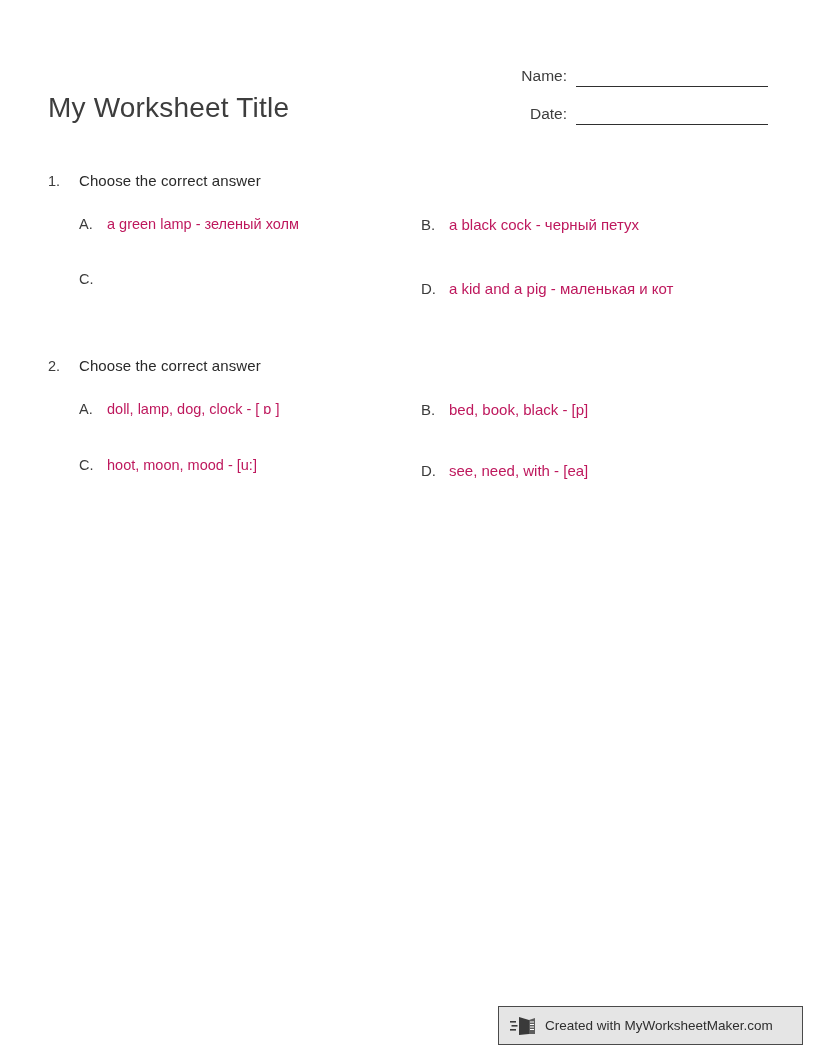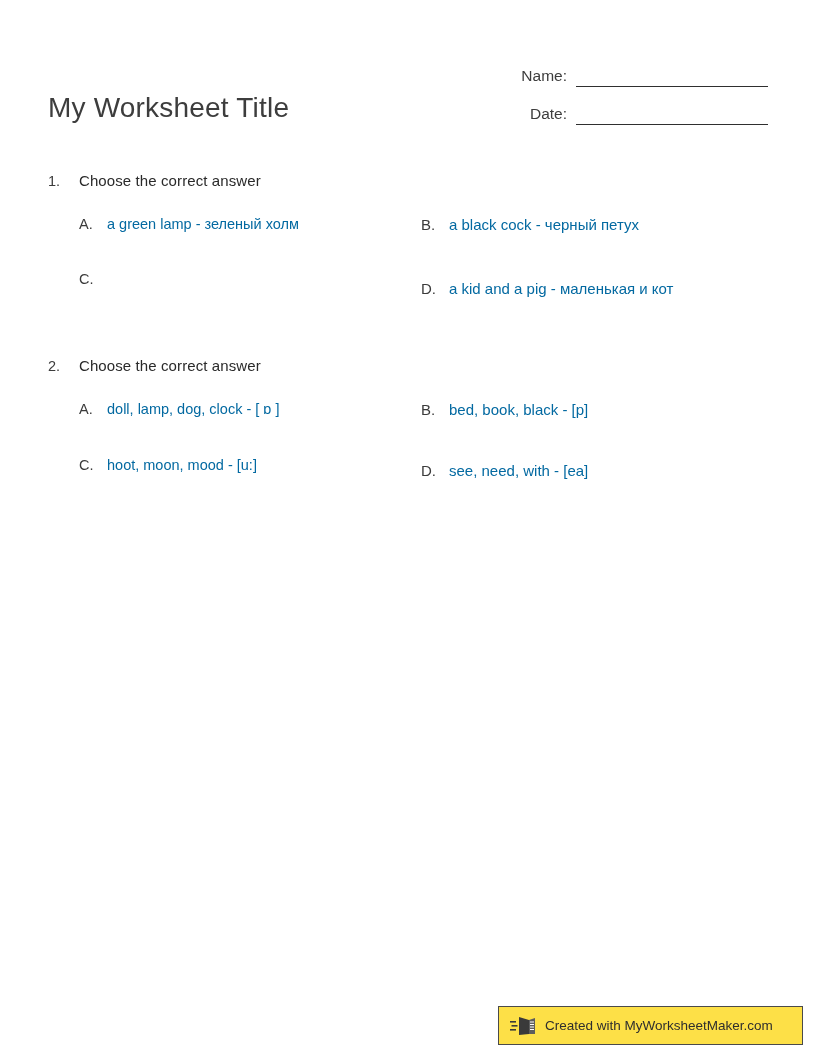--- a/index.html
+++ b/index.html
@@ -123,21 +123,21 @@
     width: 345px;
   }
   .opt-letter {
     flex: 0 0 auto;
     width: 28px;
     font-size: 14.5px;
     color: #3b3b3b;
   }
   .opt-text {
     font-size: 14.5px;
-    color: #0369a1;
+    color: #be185d;
     line-height: 1.35;
     text-align: right;
   }
   
   .option.col-right .opt-letter,
   .option.col-right .opt-text {
     font-size: 15px;
   }
   .option.col-right.shift-down {
     top: 8px;
@@ -148,21 +148,21 @@
 
   
   .footer-badge {
     position: absolute;
     left: 498px;
     top: 1006px;
     width: 305px;
     height: 39px;
     box-sizing: border-box;
     border: 1.3px solid #4a4a4a;
-    background: #fde047;
+    background: #e5e5e5;
     display: flex;
     align-items: center;
     padding-left: 11px;
   }
   .footer-logo {
     flex: 0 0 auto;
     width: 28px;
     height: 22px;
     margin-right: 7px;
     position: relative;

